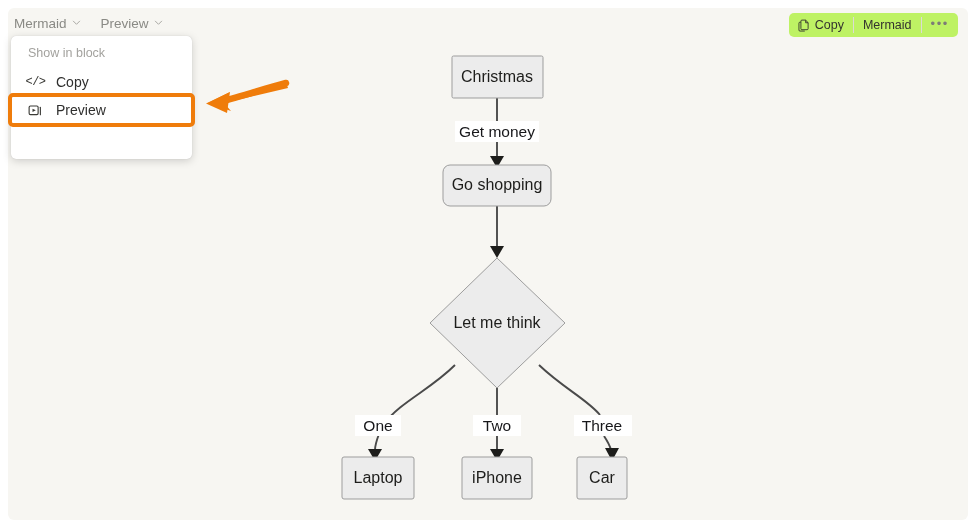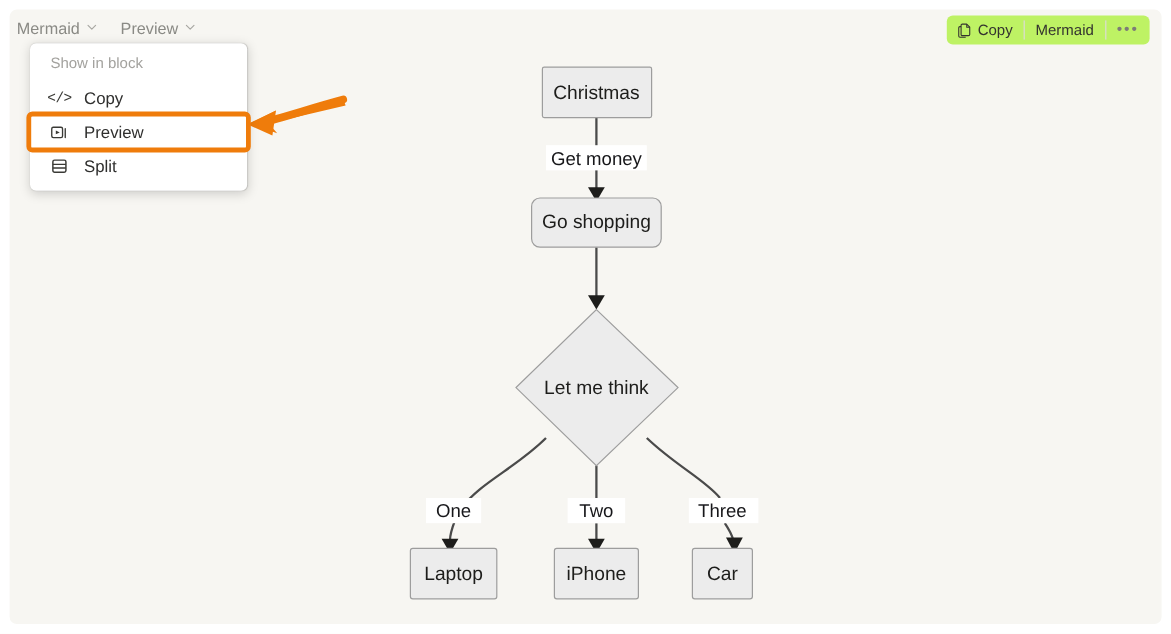--- a/index.html
+++ b/index.html
@@ -55,21 +55,21 @@
     width: 9px;
     height: 9px;
     position: relative;
     top: -1px;
   }
   .chev svg { display: block; }
 
   
   .menu {
     position: absolute;
-    left: 25px;
+    left: 11px;
     top: 36px;
     width: 181px;
     height: 123px;
     background: #ffffff;
     border-radius: 5px;
     box-shadow: 0 2px 9px rgba(0,0,0,0.17), 0 0 1px rgba(0,0,0,0.18);
     z-index: 8;
     padding-top: 7px;
   }
   .menu-header {
@@ -312,29 +312,20 @@
       <span class="mi-icon">
         <svg width="15" height="15" viewBox="0 0 16 16">
           <rect x="1.2" y="3.2" width="9.6" height="9.2" rx="1.4" fill="none" stroke="#3a3a36" stroke-width="1.2"></rect>
           <path d="M13.2 4.6 v7.8" fill="none" stroke="#3a3a36" stroke-width="1.2" stroke-linecap="round"></path>
           <polygon points="4.8,6.1 8.3,7.8 4.8,9.5" fill="#3a3a36"></polygon>
         </svg>
       </span>
       <span>Preview</span>
     </div>
 
-    <div class="menu-item">
-      <span class="mi-icon">
-        <svg width="15" height="15" viewBox="0 0 16 16">
-          <rect x="2.2" y="2.6" width="11.6" height="10.8" rx="1.5" fill="none" stroke="#3a3a36" stroke-width="1.3"></rect>
-          <path d="M2.2 6.4 H13.8 M2.2 9.6 H13.8" stroke="#3a3a36" stroke-width="1.2"></path>
-        </svg>
-      </span>
-      <span>Split</span>
-    </div>
   </div>
 
   <div class="pointer-arrow">
     <svg width="92" height="42" viewBox="0 0 92 42">
       <path d="M86,4 L22,23 L30,14 L8,25 L31,33 L24,25 L88,10 Z" fill="#ef7c0b"></path>
       <path d="M86,5 C60,12 36,20 16,25" fill="none" stroke="#ef7c0b" stroke-width="6.5" stroke-linecap="round"></path>
       <polygon points="6,25.5 30,14 27,35" fill="#ef7c0b"></polygon>
     </svg>
   </div>
 

